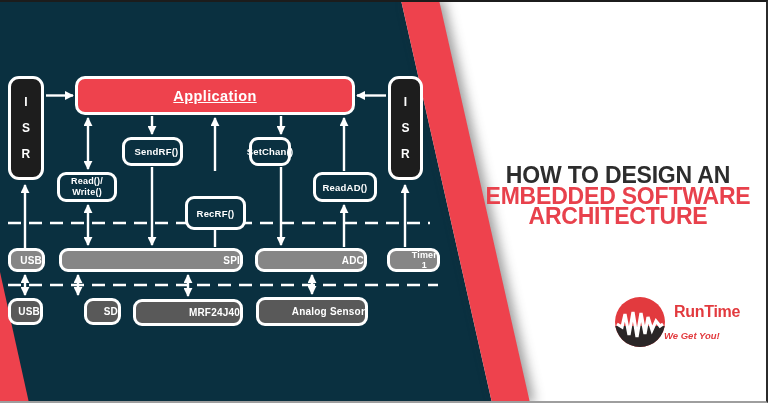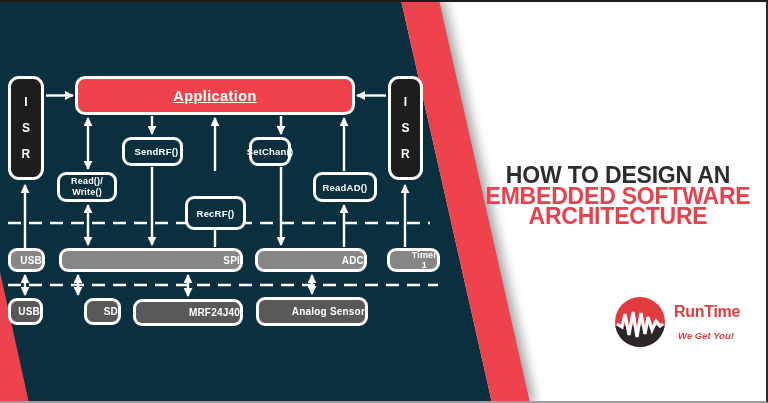--- a/index.html
+++ b/index.html
@@ -31,21 +31,21 @@
     font-weight:bold;font-size:23px;line-height:20.5px;letter-spacing:-0.2px;
   }
   .title-dark{color:#2d2d2d;}
   .title-red{color:#e8414c;}
   .logo{position:absolute;left:614px;top:296px;z-index:3;}
   .logo-name{
     position:absolute;left:674px;top:303px;z-index:3;color:#e23a3e;
     font-weight:bold;font-size:16px;letter-spacing:-0.3px;
   }
   .logo-tagline{
-    position:absolute;left:664px;top:330px;width:84px;text-align:center;z-index:3;
+    position:absolute;left:664px;top:330px;width:84px;text-align:left;z-index:3;
     color:#e23a3e;font-weight:bold;font-style:italic;font-size:9.5px;
   }
   
   .frame{
     position:absolute;left:0;top:0;width:768px;height:403px;box-sizing:border-box;z-index:9;
     border-top:2px solid #1c1c1c;border-right:2px solid #2b2b2b;border-bottom:2px solid #9e9e9e;
     pointer-events:none;
   }
   .stripe-shadow{filter:drop-shadow(5px 0 6px rgba(40,40,40,.45));}
 </style>

